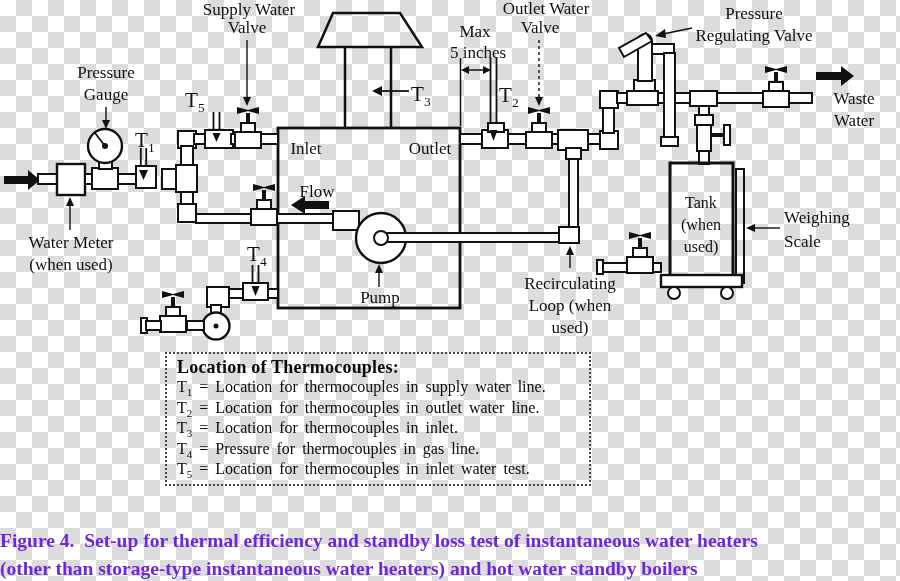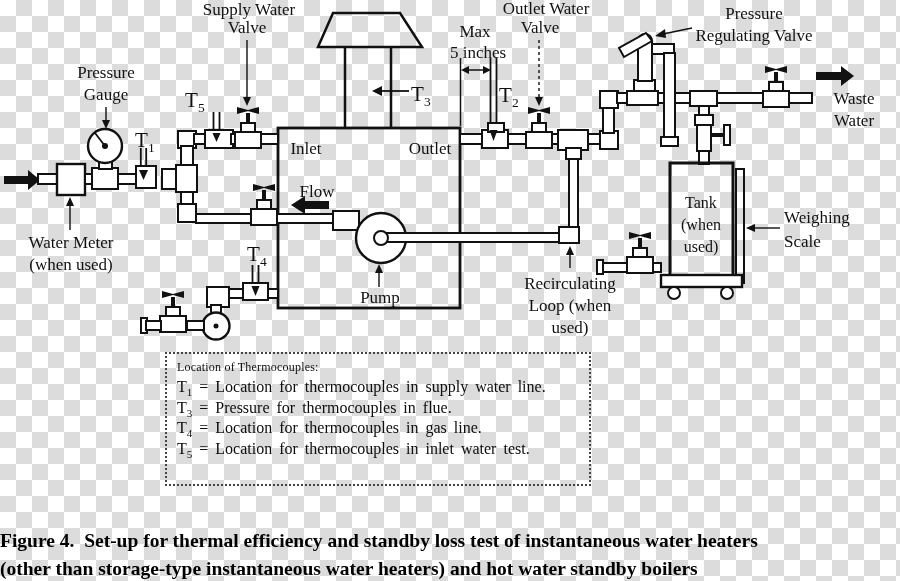--- a/index.html
+++ b/index.html
@@ -22,24 +22,24 @@
   .lbl{font-size:17px;}
   .lbl-m{text-anchor:middle;font-size:17px;}
   .lbl-s{font-size:16px;text-anchor:middle;}
   .tlab{font-size:21px;}
   .tsub{font-size:13.5px;}
   .legend{
     position:absolute;left:165px;top:352px;width:426px;height:134px;
     border:2px dotted #444;background:transparent;box-sizing:border-box;
     padding:3px 0 0 10px;color:#0d0d0d;
   }
-  .lg-title{font-weight:normal;font-size:12px;line-height:20px;letter-spacing:.2px;}
+  .lg-title{font-weight:bold;font-size:18px;line-height:20px;letter-spacing:.2px;}
   .lg-row{font-size:16px;line-height:20.6px;word-spacing:3px;white-space:nowrap;}
   .lg-row sub{font-size:11px;line-height:0;}
-  .caption{position:absolute;left:0;top:527px;width:900px;color:#000000;}
+  .caption{position:absolute;left:0;top:527px;width:900px;color:#6d28d9;}
   .cap-line{font-weight:bold;font-size:19.5px;line-height:27.5px;white-space:pre;}
 </style>
 </head>
 <body>
 
 <div class="stage">
 
 <svg width="900" height="505" viewBox="0 0 900 505">
   <defs>
     <g id="gvalve">
@@ -264,22 +264,23 @@
   <text class="tsub" x="424" y="106">3</text>
   <text class="tlab" x="247" y="261">T</text>
   <text class="tsub" x="260" y="266">4</text>
   <text class="tlab" x="185" y="107">T</text>
   <text class="tsub" x="198" y="112">5</text>
 </svg>
 
 <div class="legend">
   <div class="lg-title">Location of Thermocouples:</div>
   <div class="lg-row"><span>T</span><sub>1</sub> <span>= Location for thermocouples in supply water line.</span></div>
-  <div class="lg-row"><span>T</span><sub>3</sub> <span>= Pressure for thermocouples in flue.</span></div>
-  <div class="lg-row"><span>T</span><sub>4</sub> <span>= Location for thermocouples in gas line.</span></div>
+  <div class="lg-row"><span>T</span><sub>2</sub> <span>= Location for thermocouples in outlet water line.</span></div>
+  <div class="lg-row"><span>T</span><sub>3</sub> <span>= Location for thermocouples in inlet.</span></div>
+  <div class="lg-row"><span>T</span><sub>4</sub> <span>= Pressure for thermocouples in gas line.</span></div>
   <div class="lg-row"><span>T</span><sub>5</sub> <span>= Location for thermocouples in inlet water test.</span></div>
 </div>
 
 <div class="caption">
   <div class="cap-line">Figure 4.  Set-up for thermal efficiency and standby loss test of instantaneous water heaters</div>
   <div class="cap-line">(other than storage-type instantaneous water heaters) and hot water standby boilers</div>
 </div>
 
 </div>
 

